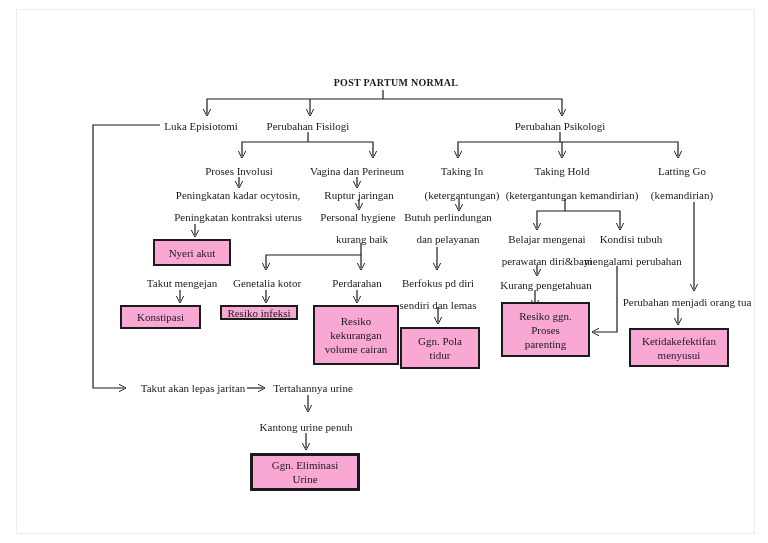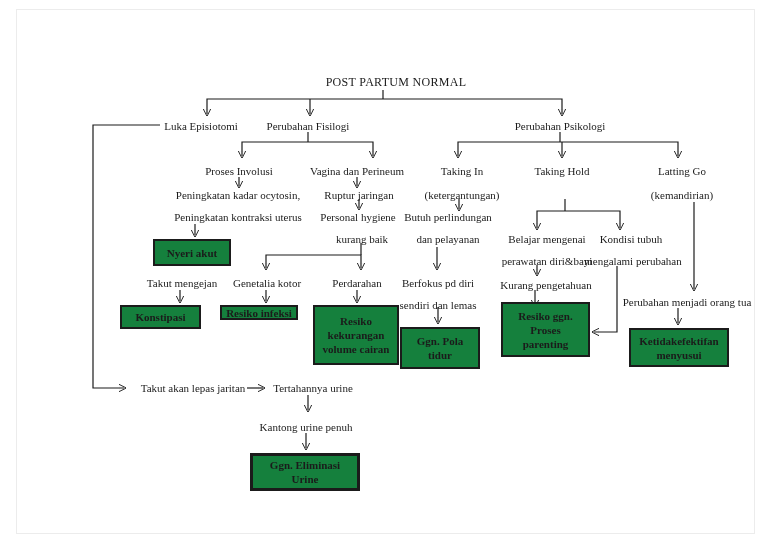--- a/index.html
+++ b/index.html
@@ -10,25 +10,25 @@
   .page-frame{
     position:absolute;left:16px;top:9px;width:737px;height:523px;
     border:1px solid #ececec;pointer-events:none;
   }
   svg.wires{position:absolute;left:0;top:0;width:768px;height:543px;}
   svg.wires path{stroke:#1b1b1b;stroke-width:1.2;fill:none;}
   .lbl{
     position:absolute;transform:translateX(-50%);white-space:nowrap;
     font-size:11px;line-height:13px;
   }
-  .ttl{font-weight:normal;font-size:12px;letter-spacing:.3px;}
+  .ttl{font-weight:bold;font-size:10px;letter-spacing:.3px;}
   .nbox{
     position:absolute;box-sizing:border-box;border:2px solid #1b1b1b;
     display:flex;flex-direction:column;align-items:center;justify-content:center;
-    font-weight:bold;font-size:11px;line-height:14px;text-align:center;background:#15803d;
+    font-weight:normal;font-size:11px;line-height:14px;text-align:center;background:#f9a8d4;
   }
   .nbox.thick{border-width:3px;}
 </style>
 </head>
 <body>
 
 <div id="canvas">
   <div class="page-frame"></div>
 
   <svg class="wires" viewBox="0 0 768 543">
@@ -78,20 +78,21 @@
 
   <div class="lbl" style="left:239px;top:165px">Proses Involusi</div>
   <div class="lbl" style="left:357px;top:165px">Vagina dan Perineum</div>
   <div class="lbl" style="left:462px;top:165px">Taking In</div>
   <div class="lbl" style="left:562px;top:165px">Taking Hold</div>
   <div class="lbl" style="left:682px;top:165px">Latting Go</div>
 
   <div class="lbl" style="left:238px;top:189px">Peningkatan kadar ocytosin,</div>
   <div class="lbl" style="left:359px;top:189px">Ruptur jaringan</div>
   <div class="lbl" style="left:462px;top:189px">(ketergantungan)</div>
+  <div class="lbl" style="left:572px;top:189px">(ketergantungan kemandirian)</div>
   <div class="lbl" style="left:682px;top:189px">(kemandirian)</div>
 
   <div class="lbl" style="left:238px;top:211px">Peningkatan kontraksi uterus</div>
   <div class="lbl" style="left:358px;top:211px">Personal hygiene</div>
   <div class="lbl" style="left:362px;top:233px">kurang baik</div>
   <div class="lbl" style="left:448px;top:211px">Butuh perlindungan</div>
   <div class="lbl" style="left:448px;top:233px">dan pelayanan</div>
 
   <div class="lbl" style="left:547px;top:233px">Belajar mengenai</div>
   <div class="lbl" style="left:547px;top:255px">perawatan diri&amp;bayi</div>

